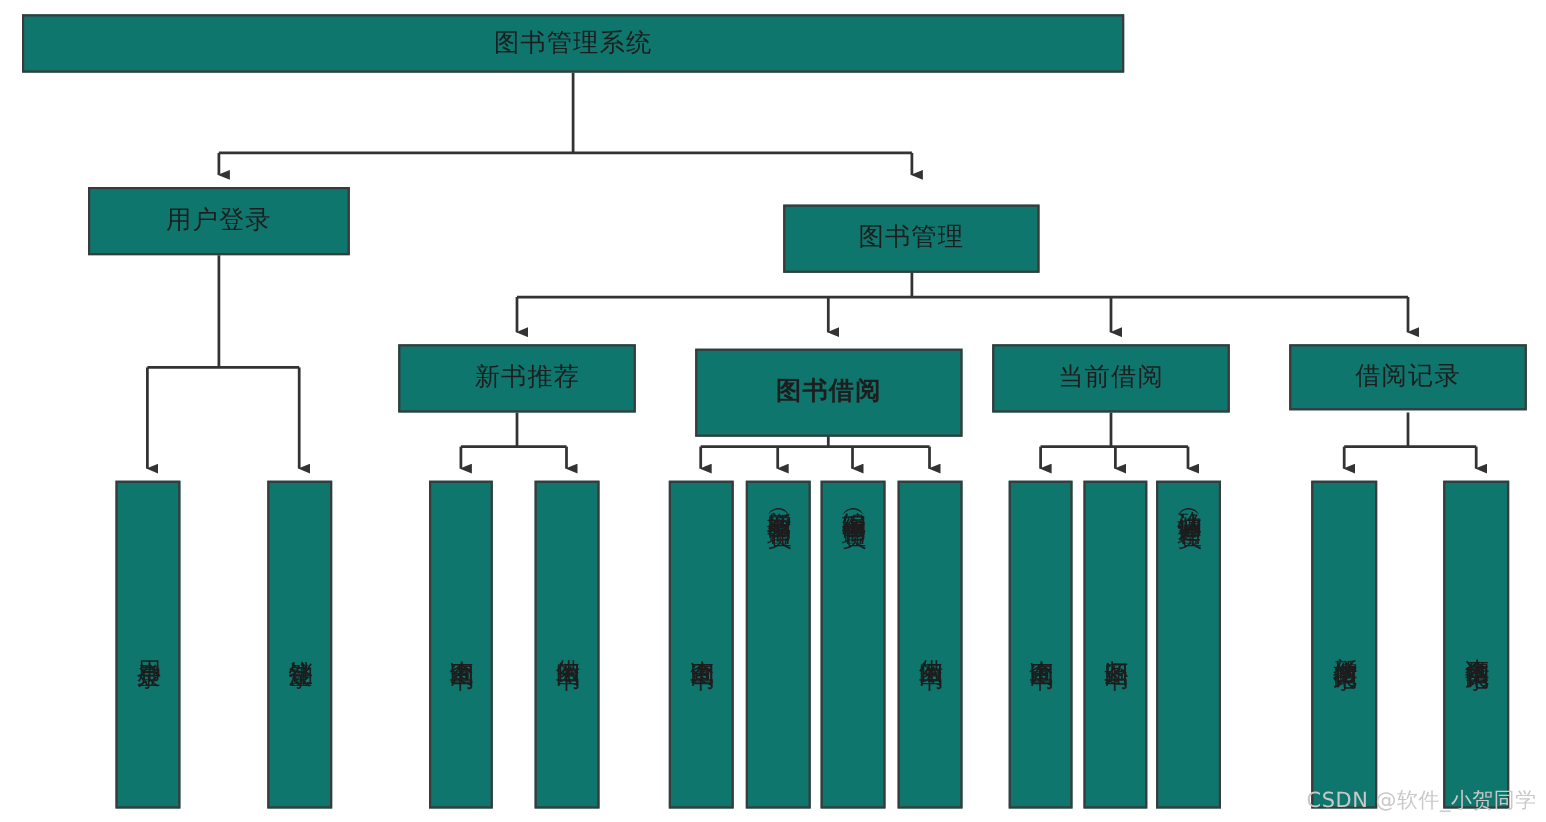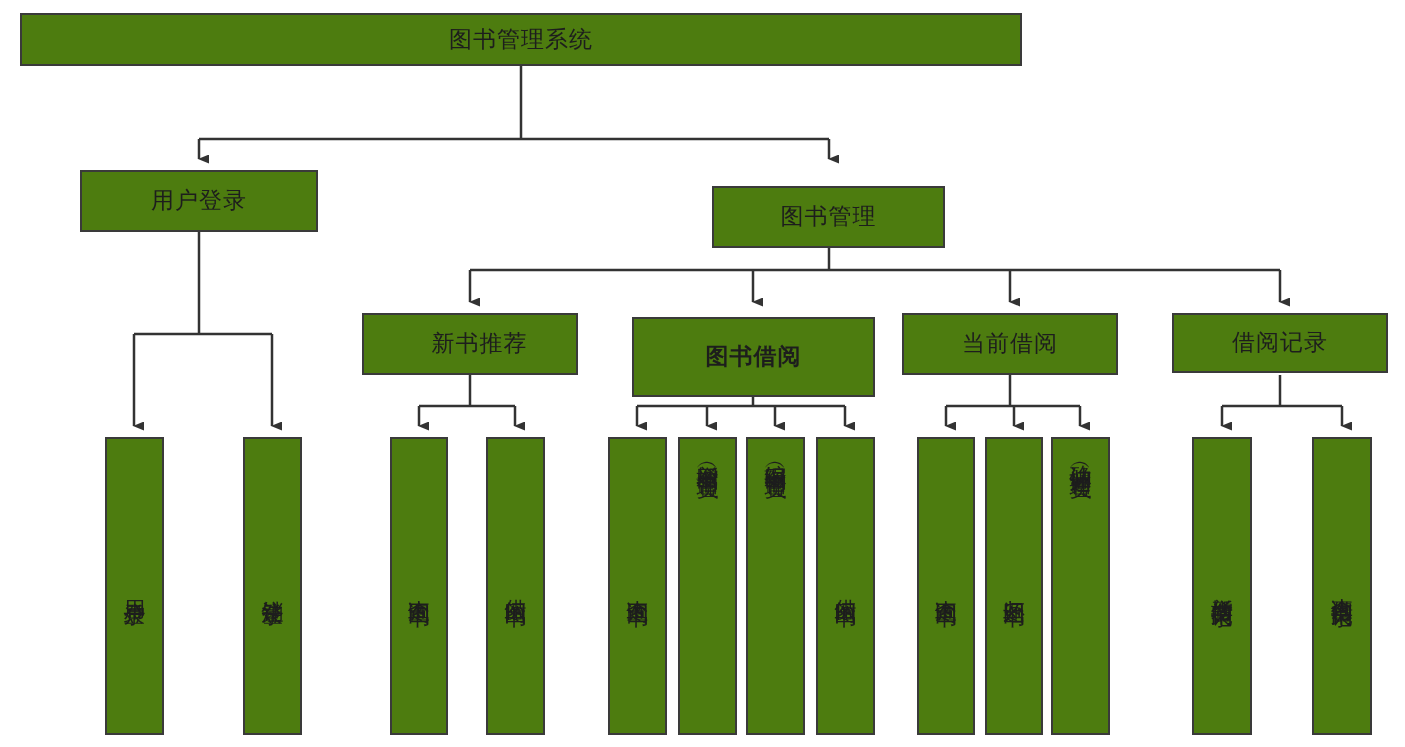--- a/index.html
+++ b/index.html
@@ -22,21 +22,21 @@
     position: absolute;
     left: 0;
     top: 0;
     width: 1405px;
     height: 747px;
     pointer-events: none;
   }
   .node {
     position: absolute;
     box-sizing: border-box;
-    background: #4d7c0f;
+    background: #0f766e;
     border: 2px solid #3a3a3a;
     display: flex;
     align-items: center;
     justify-content: center;
     color: #1d1d1d;
   }
   .node.horizontal {
     font-size: 23px;
     letter-spacing: 1px;
     line-height: 1.1;
@@ -172,14 +172,15 @@
         <span class="vlabel">确认归还（管理员）</span>
       </div>
       <div class="node vertical center-text" style="left: 1192px; top: 437px; width: 60px; height: 298px;">
         <span class="vlabel">新增借阅记录</span>
       </div>
       <div class="node vertical center-text" style="left: 1312px; top: 437px; width: 60px; height: 298px;">
         <span class="vlabel">查询借阅记录</span>
       </div>
     </div>
 
+  <div id="watermark">CSDN @软件_小贺同学</div>
 
 </div>
 
 </body></html>

